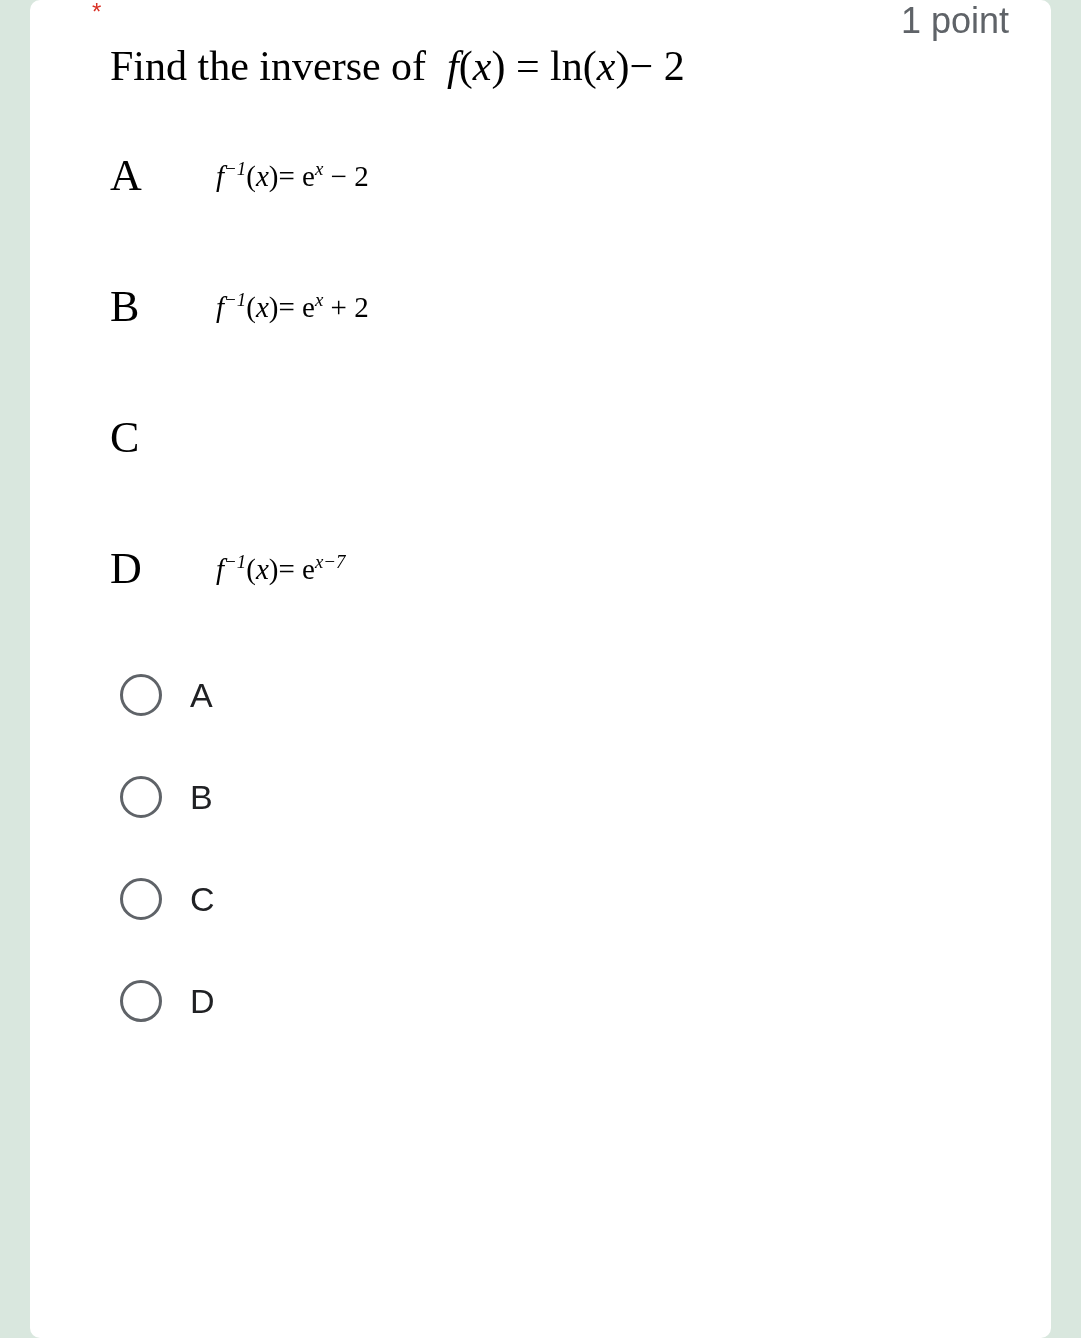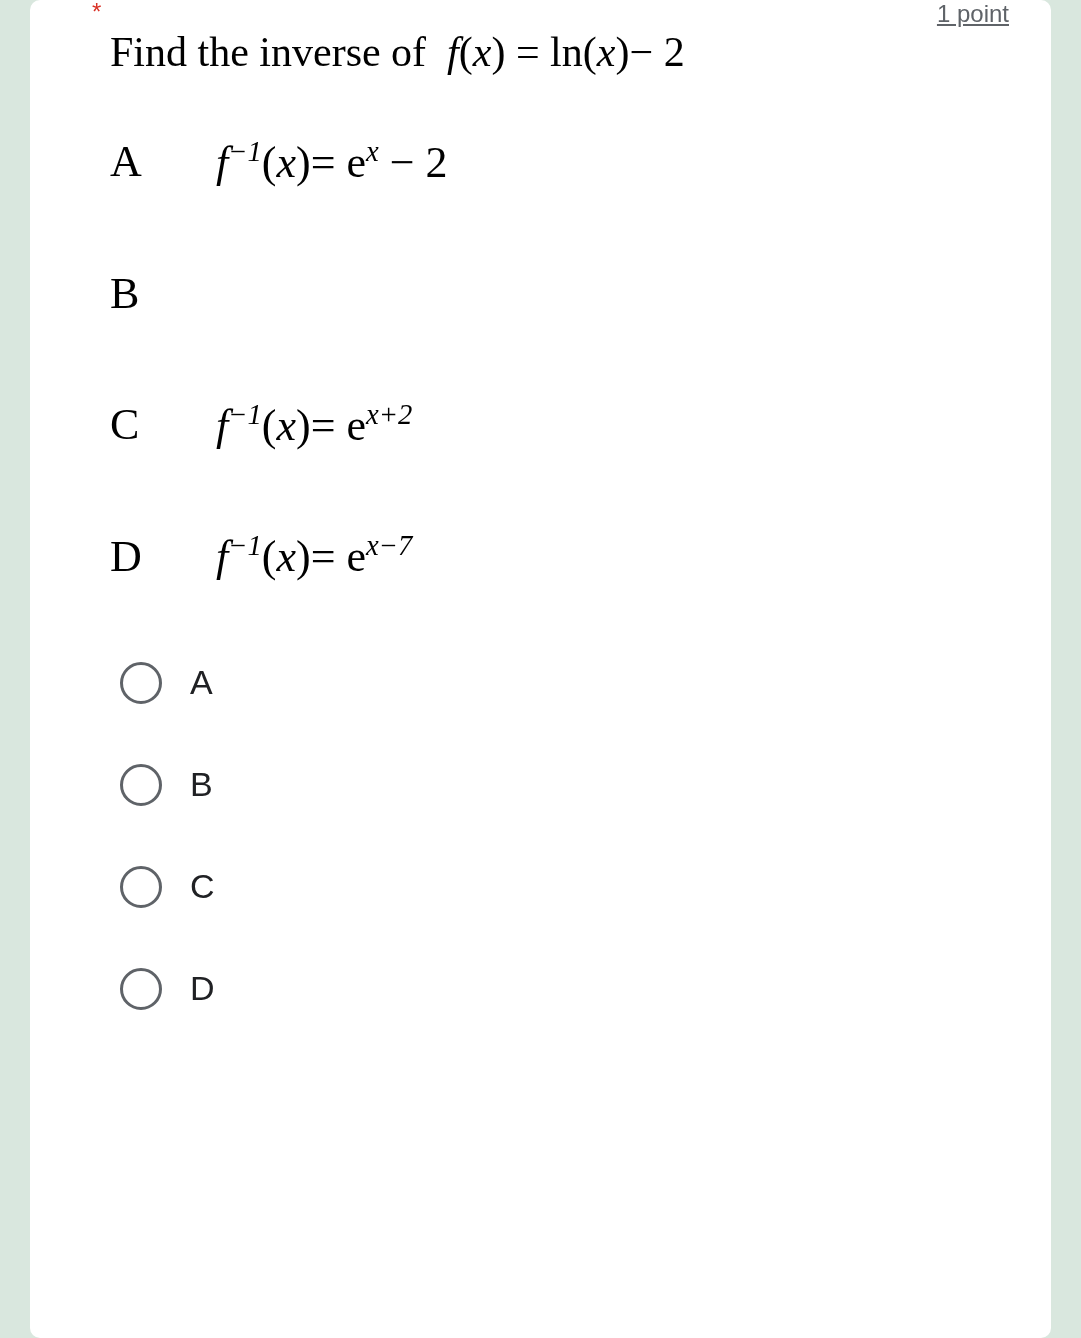--- a/index.html
+++ b/index.html
@@ -27,23 +27,22 @@
     padding-top: 0;
   }
   .asterisk {
     color: #d93025;
     font-size: 24px;
     margin-left: 20px;
     margin-top: -2px;
   }
   .points {
     color: #5f6368;
-    font-size: 24px;
+    font-size: 36px;
     margin-top: 0;
-    text-decoration: underline;
   }
   .content {
     padding-left: 38px;
   }
   .prompt-line {
     font-family: "Times New Roman", Times, serif;
     font-size: 42px;
     color: #000;
     white-space: nowrap;
   }
@@ -61,21 +60,21 @@
     gap: 70px;
     margin-bottom: 80px;
   }
   .opt-letter {
     font-family: "Times New Roman", Times, serif;
     font-size: 44px;
     width: 36px;
   }
   .opt-math {
     font-family: "Times New Roman", Times, serif;
-    font-size: 44px;
+    font-size: 29px;
     font-style: italic;
   }
   .opt-math sup {
     font-size: 0.65em;
   }
   .radios {
     margin-top: 40px;
     padding-left: 10px;
   }
   .radio-row {
@@ -124,27 +123,27 @@
 
       <div class="opt-row">
         <span class="opt-letter">A</span>
         <span class="opt-math">
           <span>f</span><sup class="up-minus">−1</sup><span class="paren">(</span><span>x</span><span class="paren">)</span><span style="font-style:normal;">= e</span><sup>x</sup><span style="font-style:normal;"> − 2</span>
         </span>
       </div>
 
       <div class="opt-row">
         <span class="opt-letter">B</span>
+        <span class="opt-math">
+          <span>f</span><sup class="up-minus">−1</sup><span class="paren">(</span><span>x</span><span class="paren">)</span><span style="font-style:normal;">= e</span><sup>x</sup><span style="font-style:normal;"> + 2</span>
+        </span>
       </div>
 
       <div class="opt-row">
         <span class="opt-letter">C</span>
-        <span class="opt-math">
-          <span>f</span><sup class="up-minus">−1</sup><span class="paren">(</span><span>x</span><span class="paren">)</span><span style="font-style:normal;">= e</span><sup>x+2</sup><span style="font-style:normal;"></span>
-        </span>
       </div>
 
       <div class="opt-row">
         <span class="opt-letter">D</span>
         <span class="opt-math">
           <span>f</span><sup class="up-minus">−1</sup><span class="paren">(</span><span>x</span><span class="paren">)</span><span style="font-style:normal;">= e</span><sup>x−7</sup><span style="font-style:normal;"></span>
         </span>
       </div>
 
     </div>

